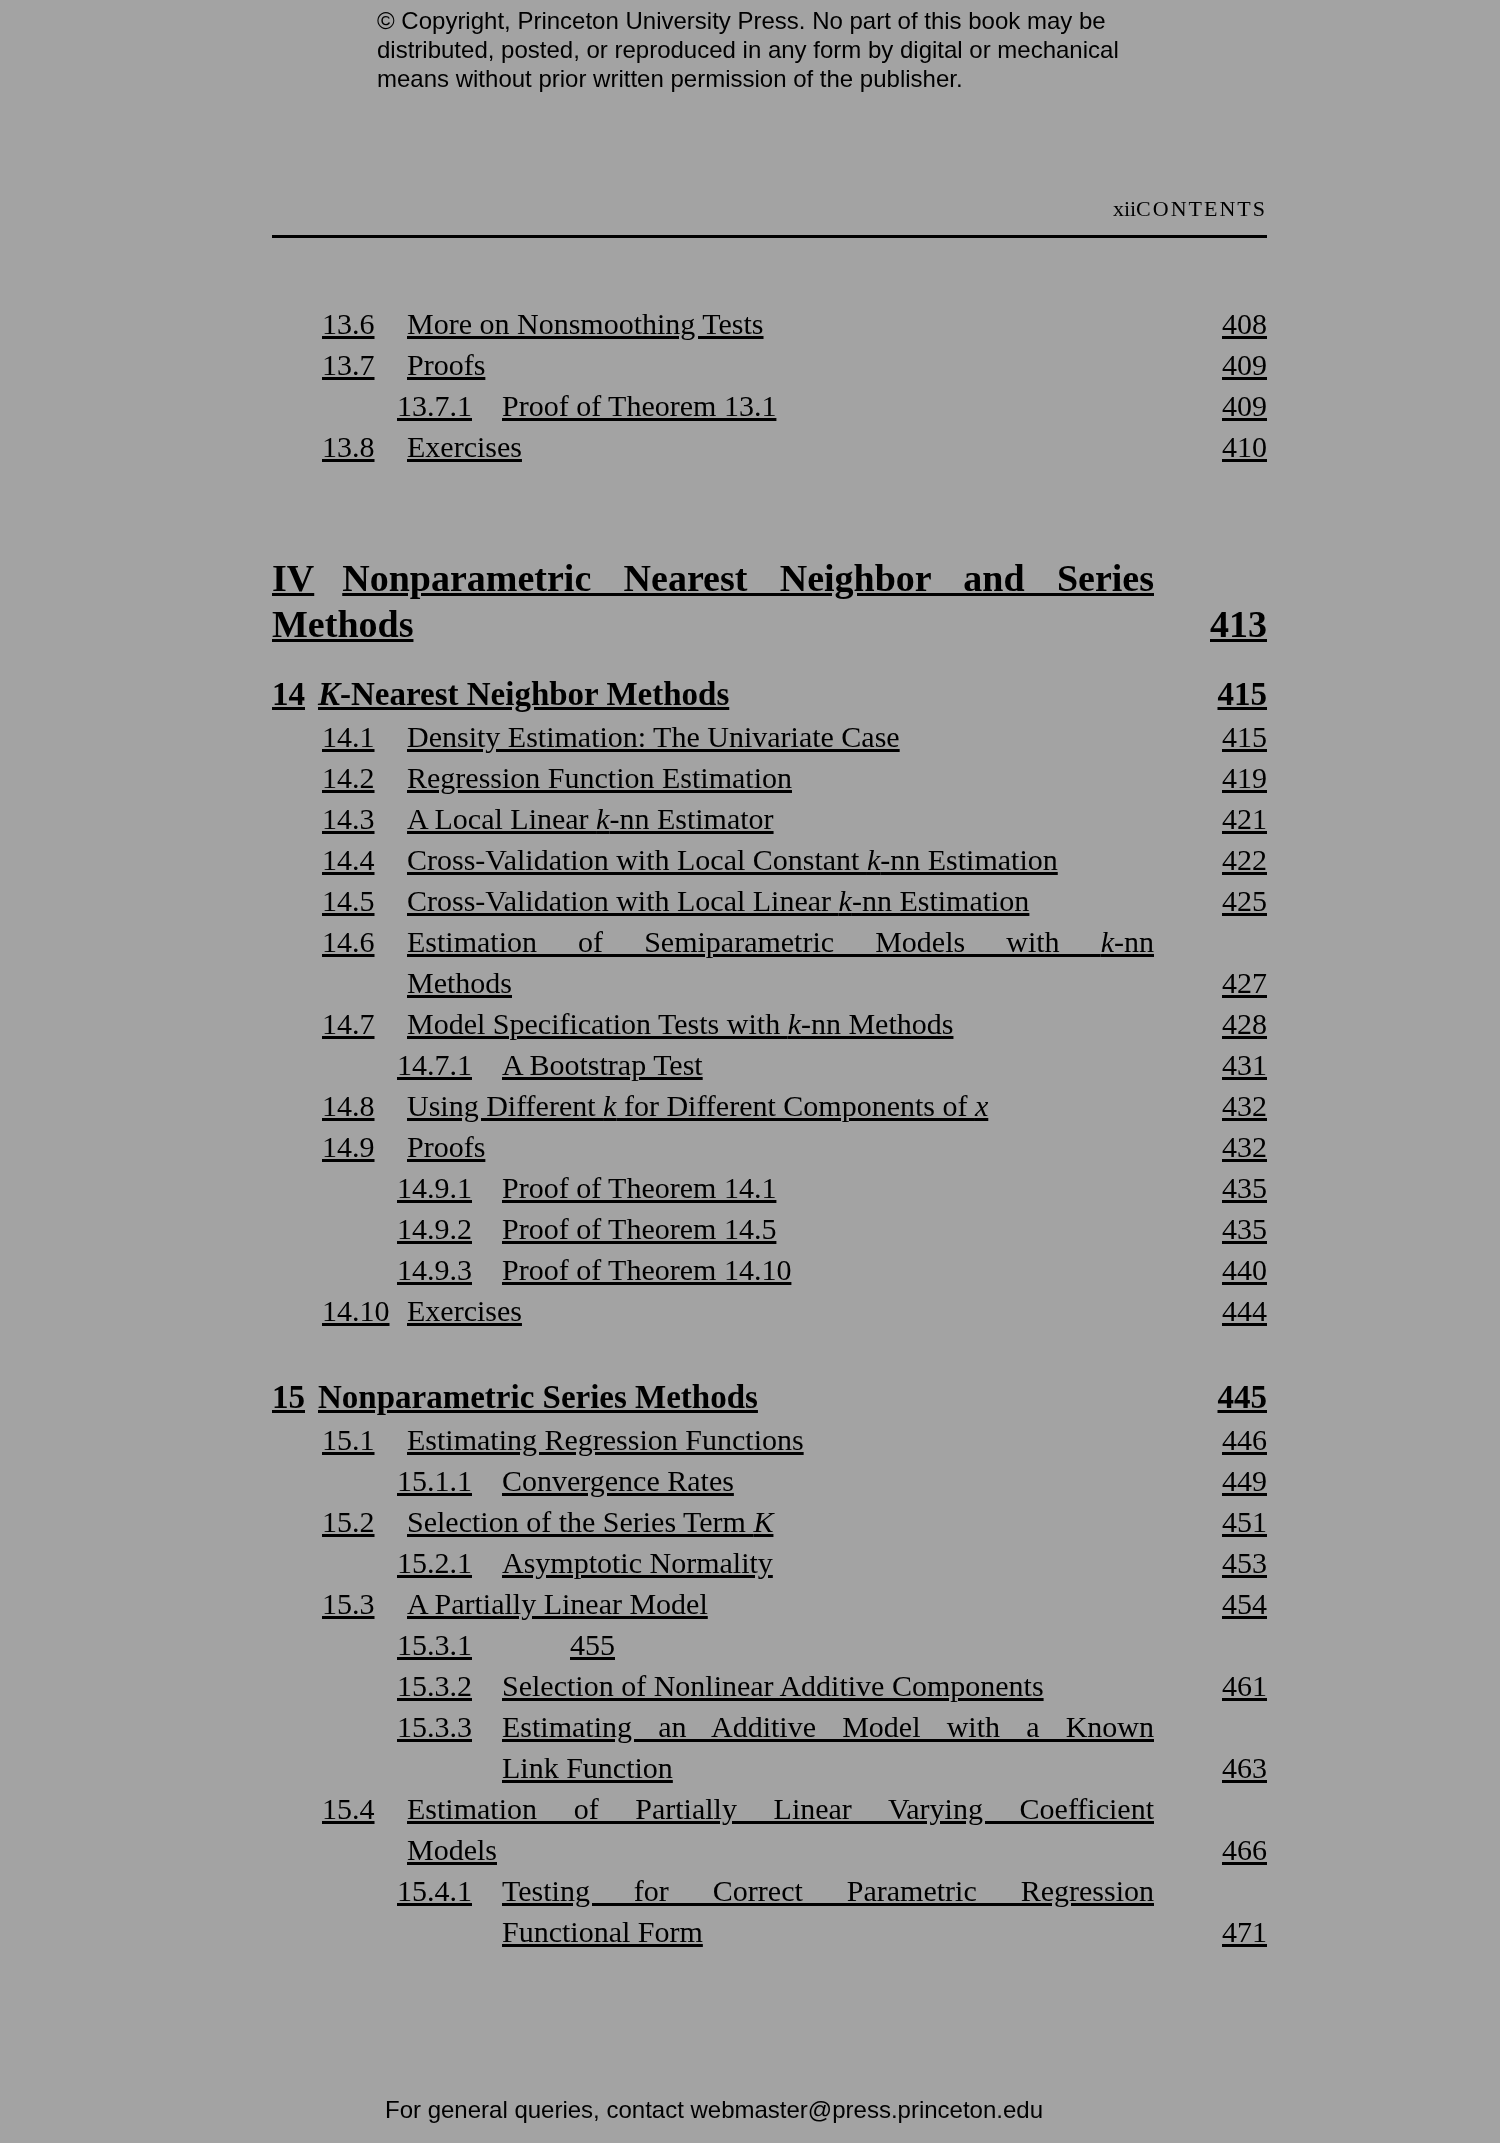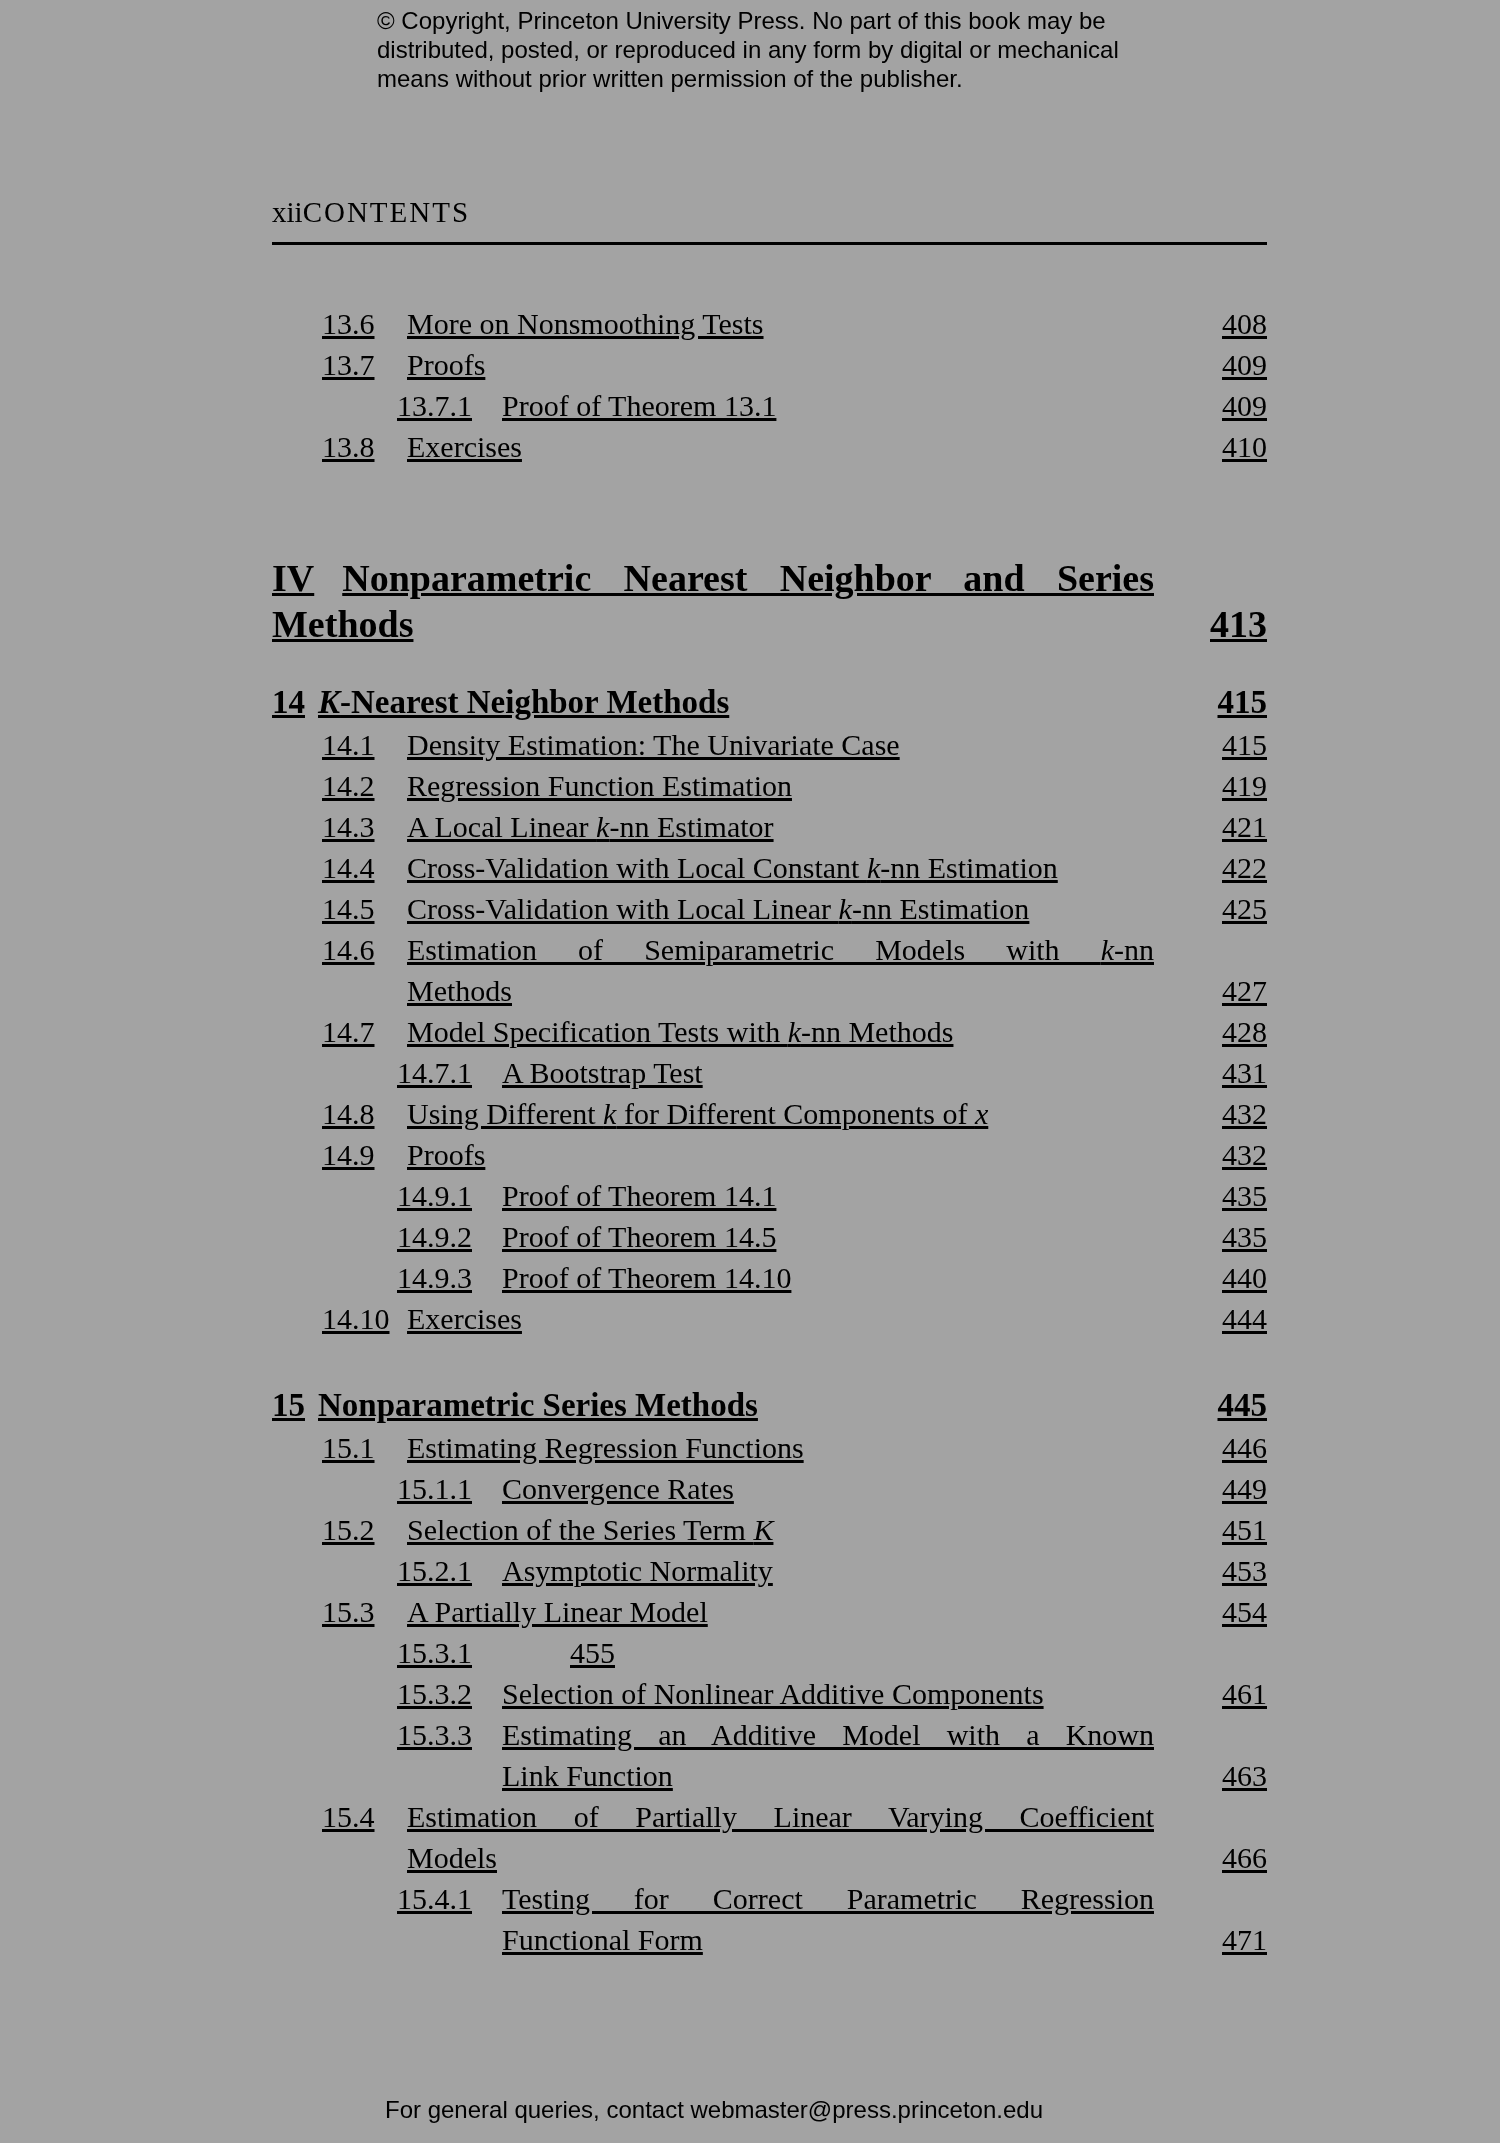--- a/index.html
+++ b/index.html
@@ -16,22 +16,22 @@
   
   .copyright {
     position:absolute; left:377px; top:6px;
     font-family:"Liberation Sans","DejaVu Sans",sans-serif;
     font-size:24px; line-height:29px; color:#000;
   }
 
   
   .pheader {
     position:absolute; left:272px; top:196px; width:995px;
-    display:flex; justify-content:flex-start; align-items:baseline;
-    font-size:29px;
+    display:flex; justify-content:flex-end; align-items:baseline;
+    font-size:22px;
     border-bottom:3px solid #000;
     padding-bottom:13px;
   }
   .pheader .running { letter-spacing:2px; }
 
   
   .toc {
     position:absolute; left:272px; top:303px; width:995px;
     font-size:30px; line-height:41px;text-decoration:underline;
   }
@@ -40,21 +40,21 @@
   .row .title { flex:1 1 auto; min-width:0; hyphens:none; }
   .row .pagenum { flex:0 0 113px; text-align:right; align-self:flex-end; }
 
   .section    { padding-left:50px; }
   .section    .num { width:85px; }
   .subsection { padding-left:125px; }
   .subsection .num { width:105px; }
 
   .chapter { font-weight:bold; font-size:33px; line-height:44px; margin-top:44px; }
   .chapter .num { width:46px; }
-  .part + .chapter { margin-top:33px; }
+  .part + .chapter { margin-top:25px; }
 
   .part { font-weight:bold; font-size:38px; line-height:46px; margin-top:88px;align-items:center; }
   .part .pnum { margin-right:28px; }
 
   .tl.just { text-align:justify; text-align-last:justify; }
   .it { font-style:italic; }
 
   
   .pfooter {
     position:absolute; left:0; top:2096px; width:1428px;

